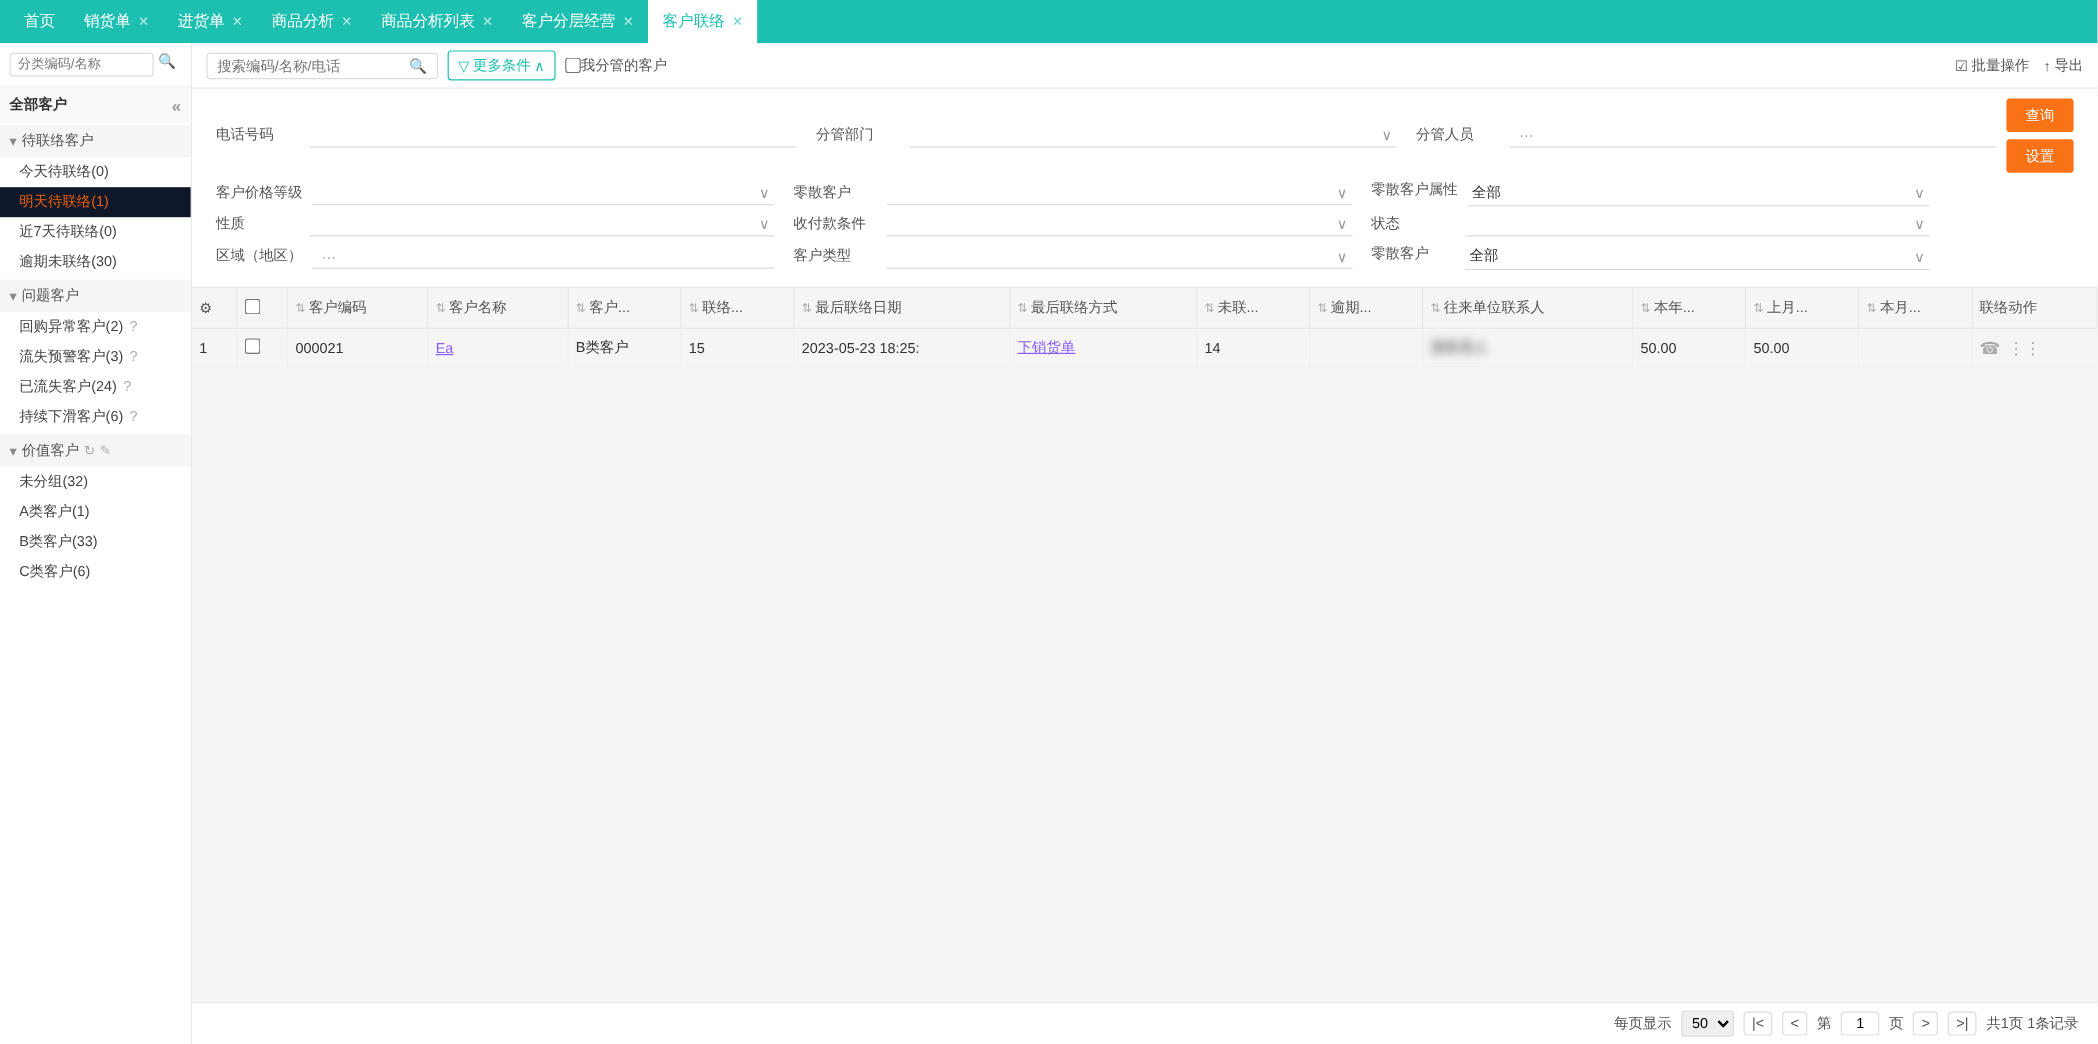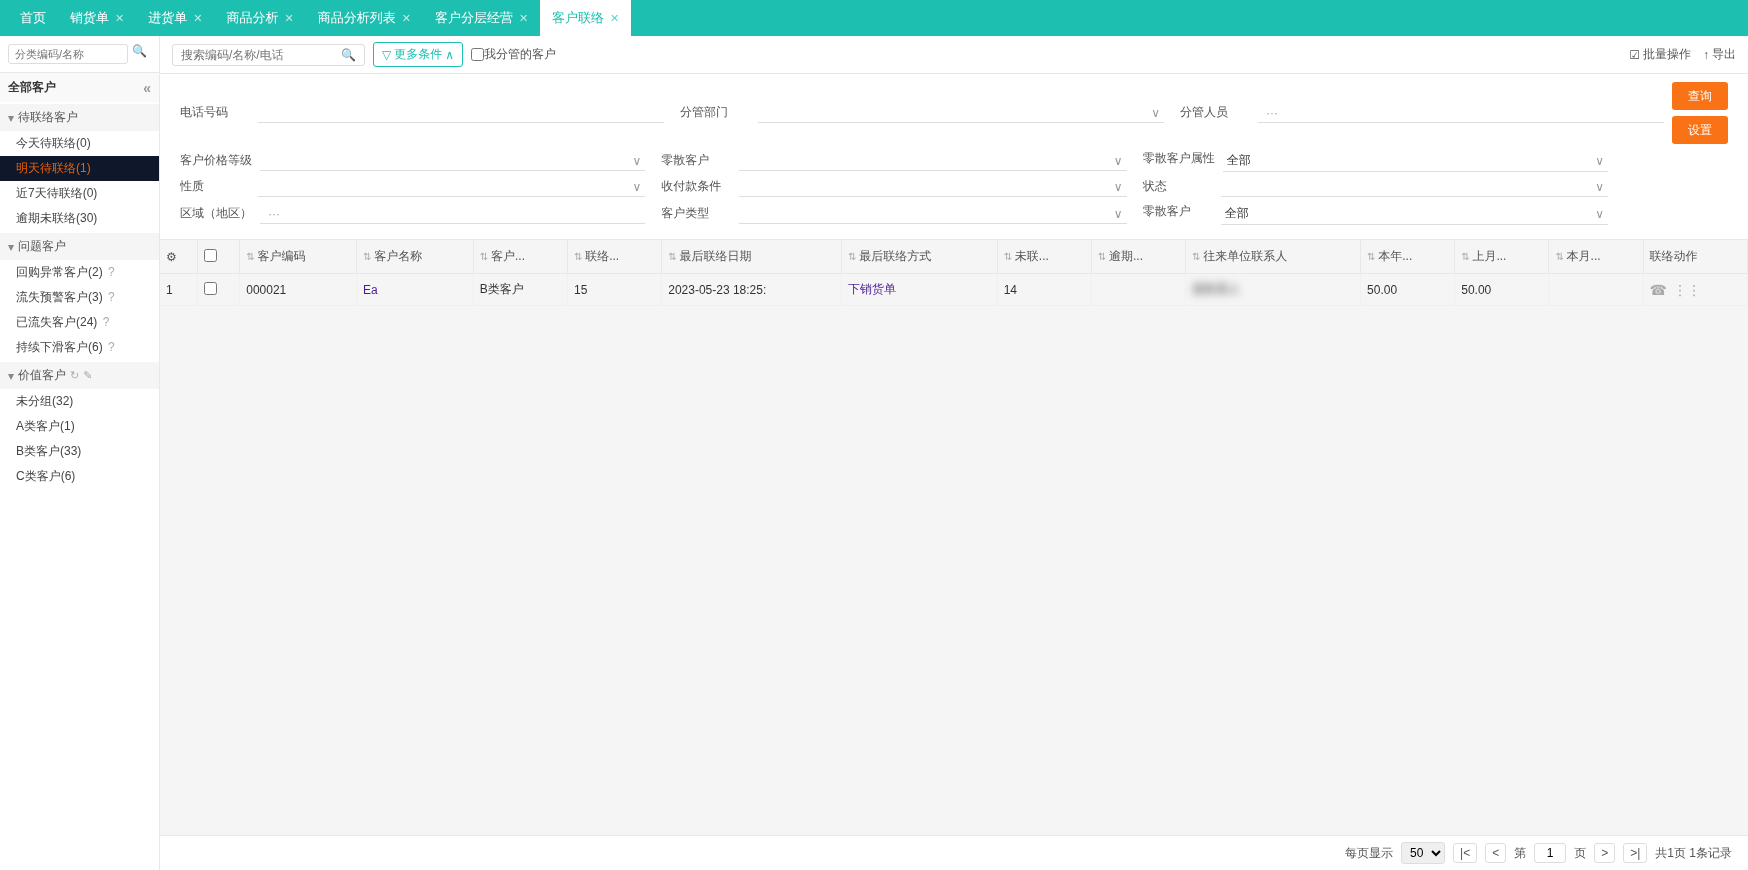--- a/index.html
+++ b/index.html
@@ -281,21 +281,22 @@
       color: #aaa;
       font-size: 10px;
     }
     td {
       padding: 7px 6px;
       border-bottom: 1px solid #f0f0f0;
       border-right: 1px solid #f0f0f0;
       white-space: nowrap;
     }
     .td-link {
-      color: #4c1d95;
+      color: #8b5cf6;
+      text-decoration: underline;
       cursor: pointer;
     }
     .action-icons {
       display: flex;
       gap: 6px;
       align-items: center;
     }
     .action-icon {
       color: #aaa;
       cursor: pointer;

